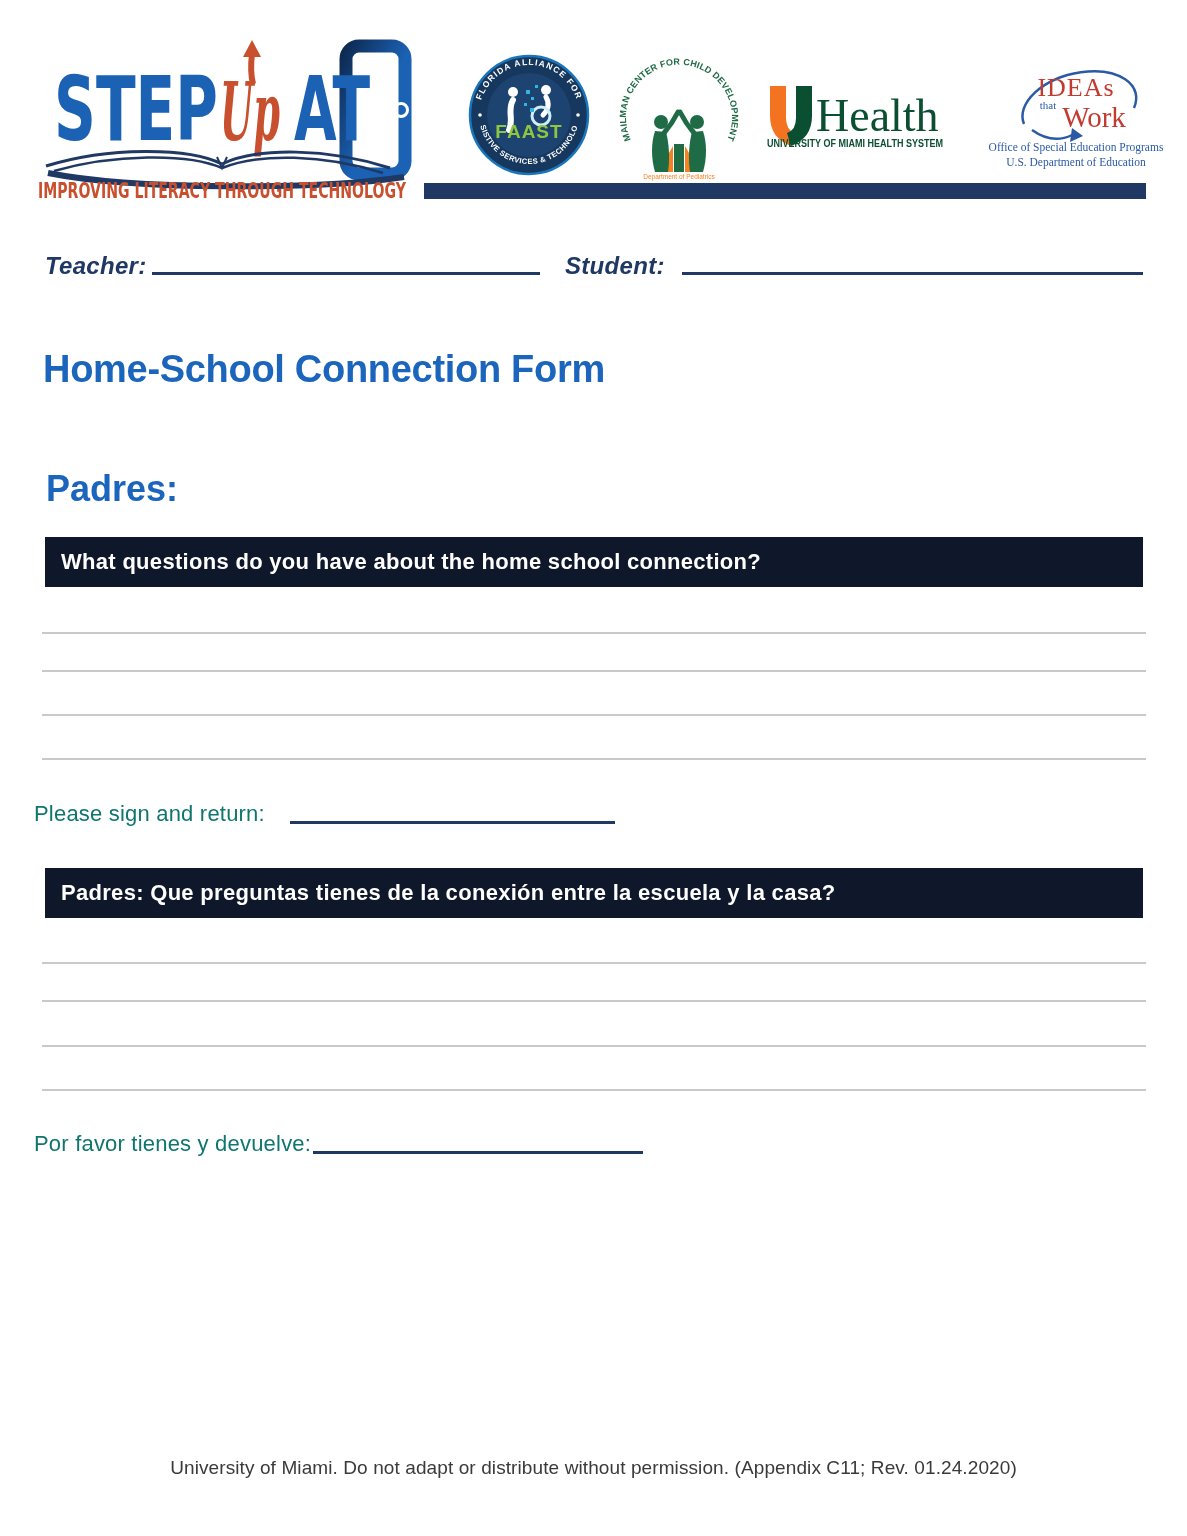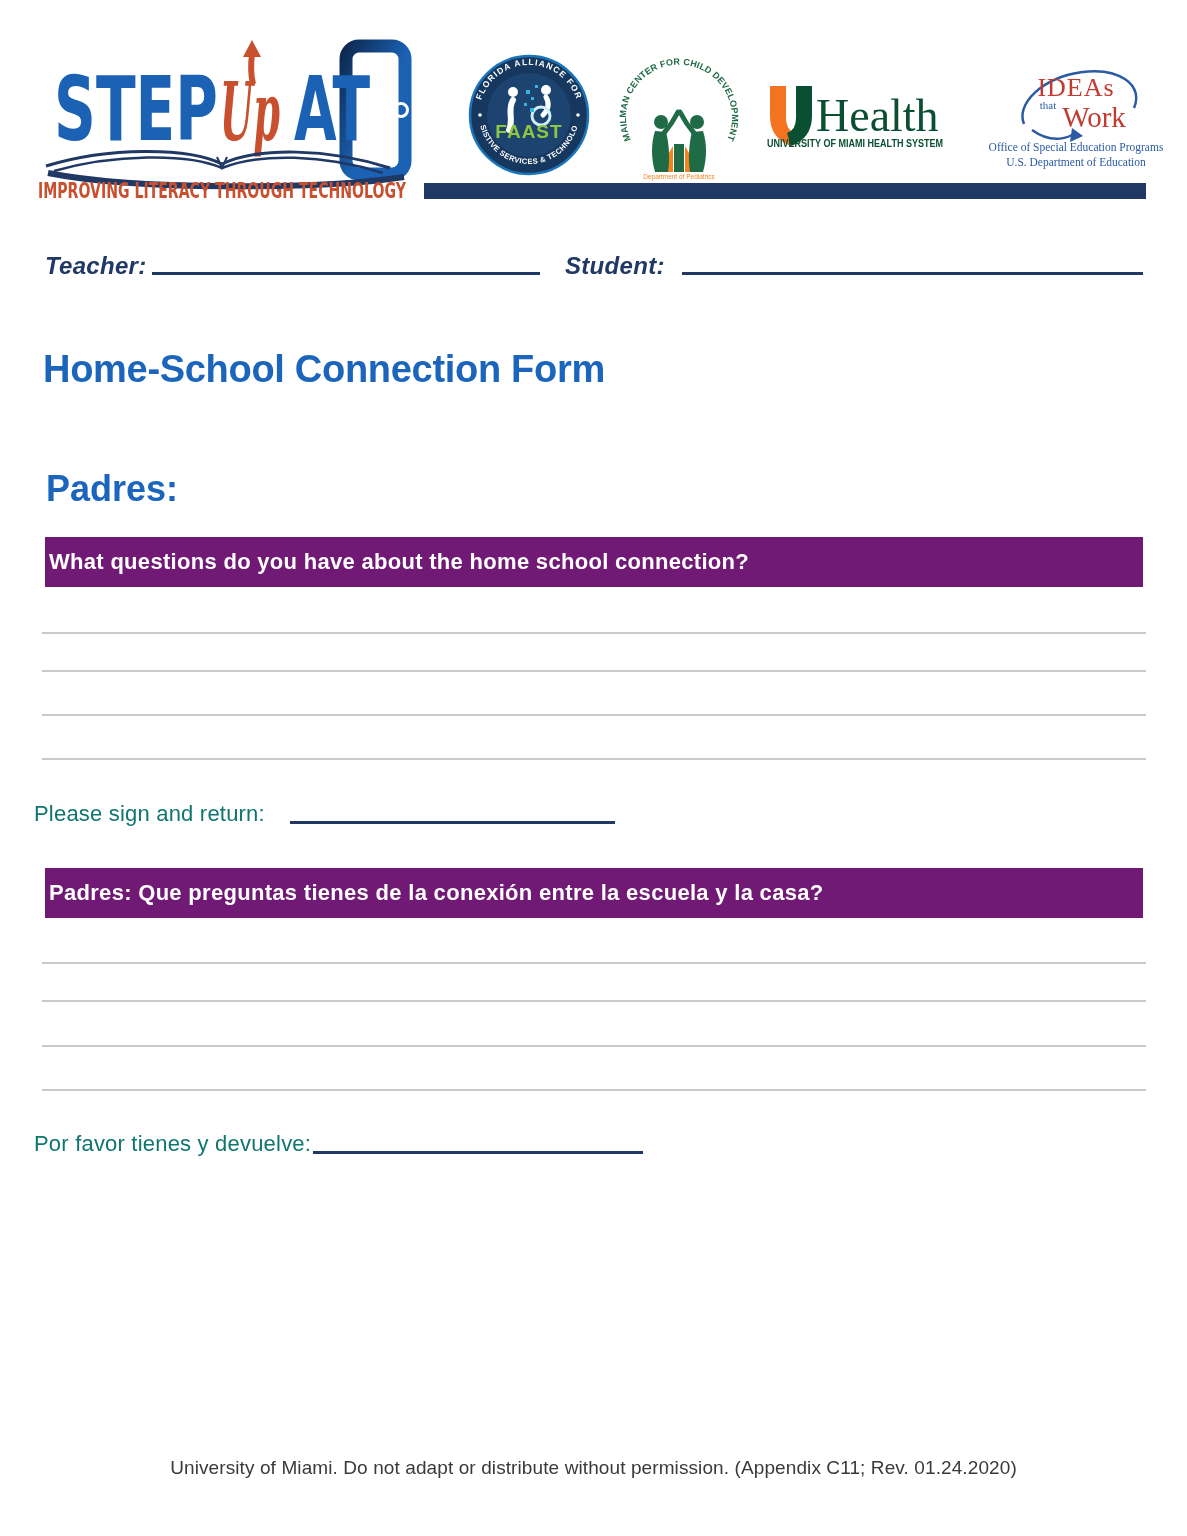--- a/index.html
+++ b/index.html
@@ -16,23 +16,23 @@
   
   .field-label{position:absolute;top:252px;font-size:24px;font-weight:bold;color:#1f3864;letter-spacing:.3px;font-style:italic;}
   .field-line{position:absolute;top:272px;height:3px;background:#1f3864;}
 
   
   .title{position:absolute;left:43px;top:348px;font-size:38px;font-weight:bold;color:#1b65bc;letter-spacing:-.3px;}
   .parents{position:absolute;left:46px;top:468px;font-size:36px;font-weight:bold;color:#1b65bc;}
 
   
   .banner{
-    position:absolute;left:45px;width:1098px;height:50px;background:#701a75;
+    position:absolute;left:45px;width:1098px;height:50px;background:#0f172a;
     color:#ffffff;font-weight:bold;font-size:22px;line-height:50px;
-    padding-left:4px;box-sizing:border-box;letter-spacing:.3px;white-space:nowrap;
+    padding-left:16px;box-sizing:border-box;letter-spacing:.3px;white-space:nowrap;
   }
   
   .writing-line{position:absolute;left:42px;width:1104px;height:2px;background:#c9c9c9;}
 
   
   .sign-label{position:absolute;left:34px;font-size:22px;color:#0f766e;letter-spacing:.2px;}
   .sig-line{position:absolute;height:3px;background:#1f3864;}
 
   
   .footer{

